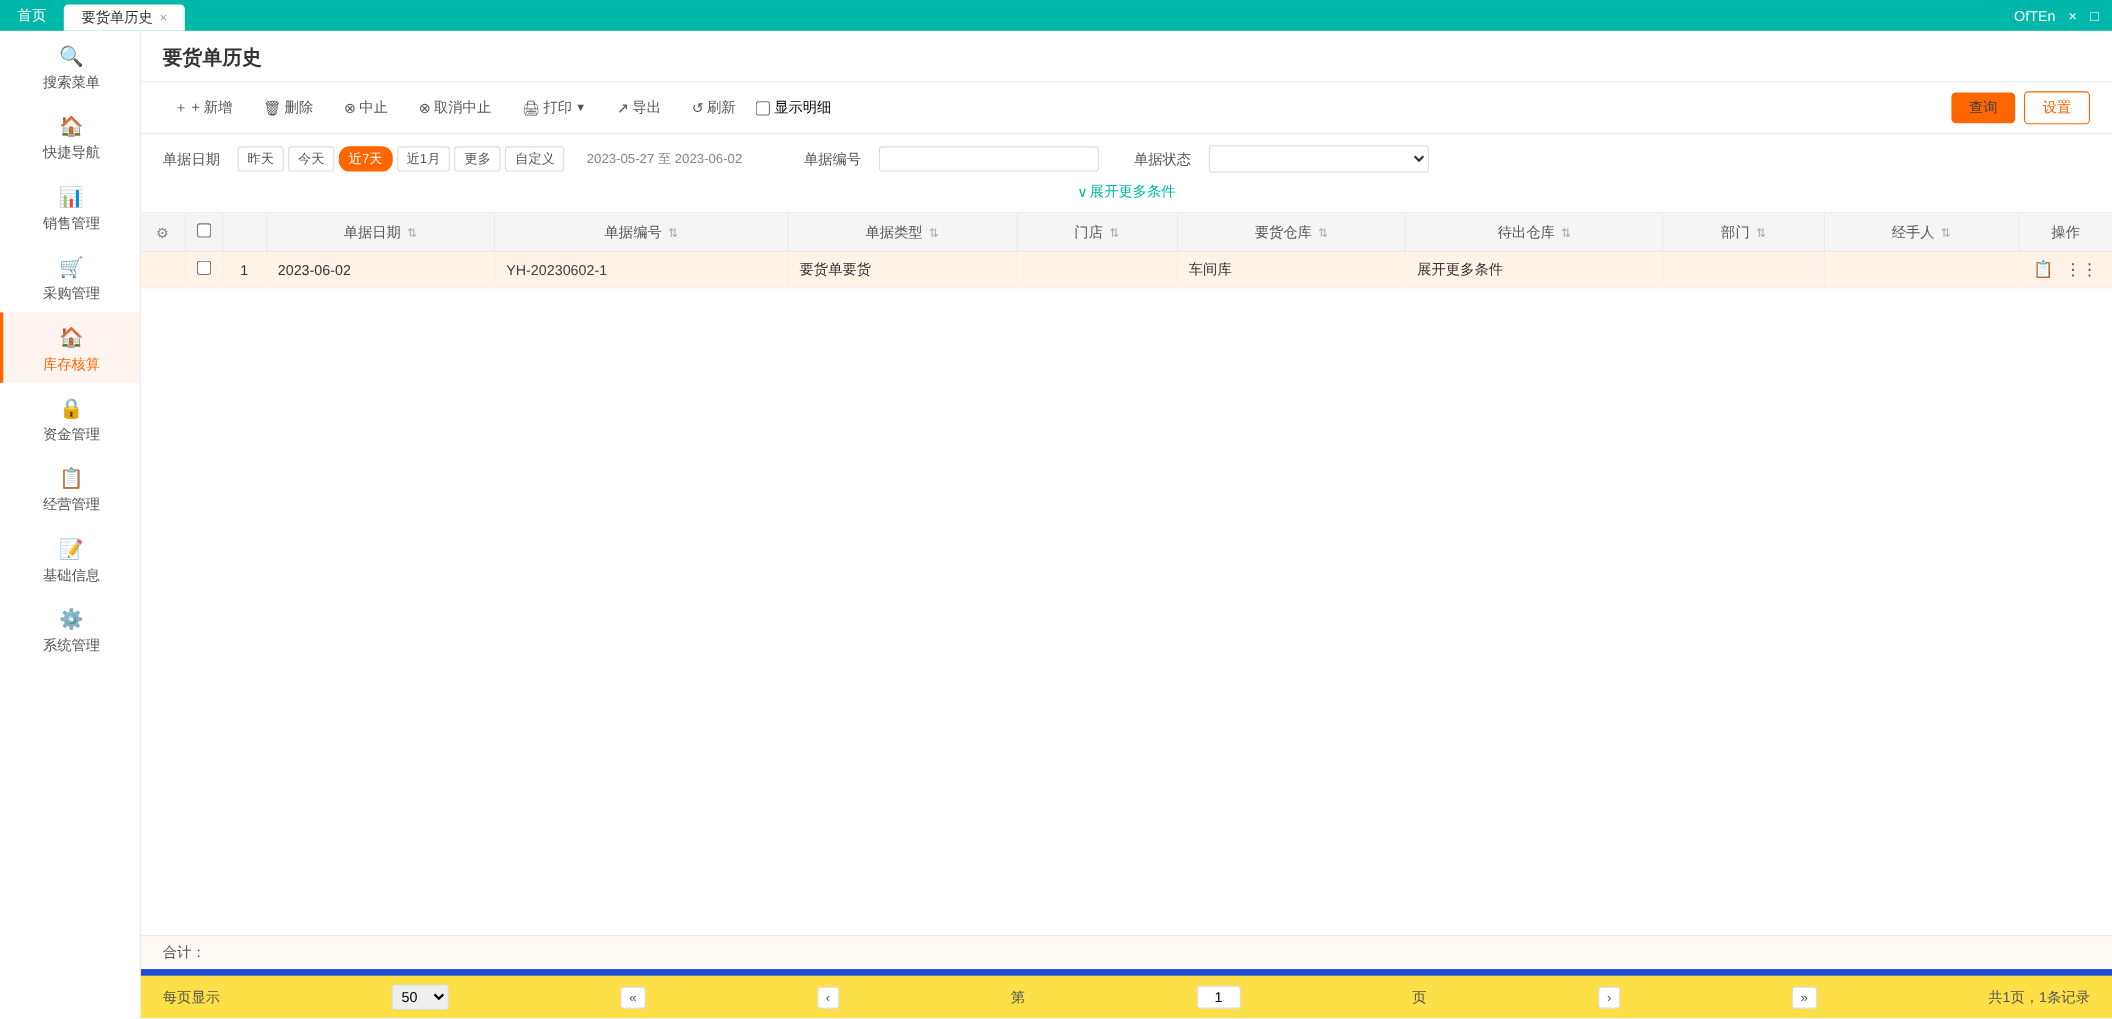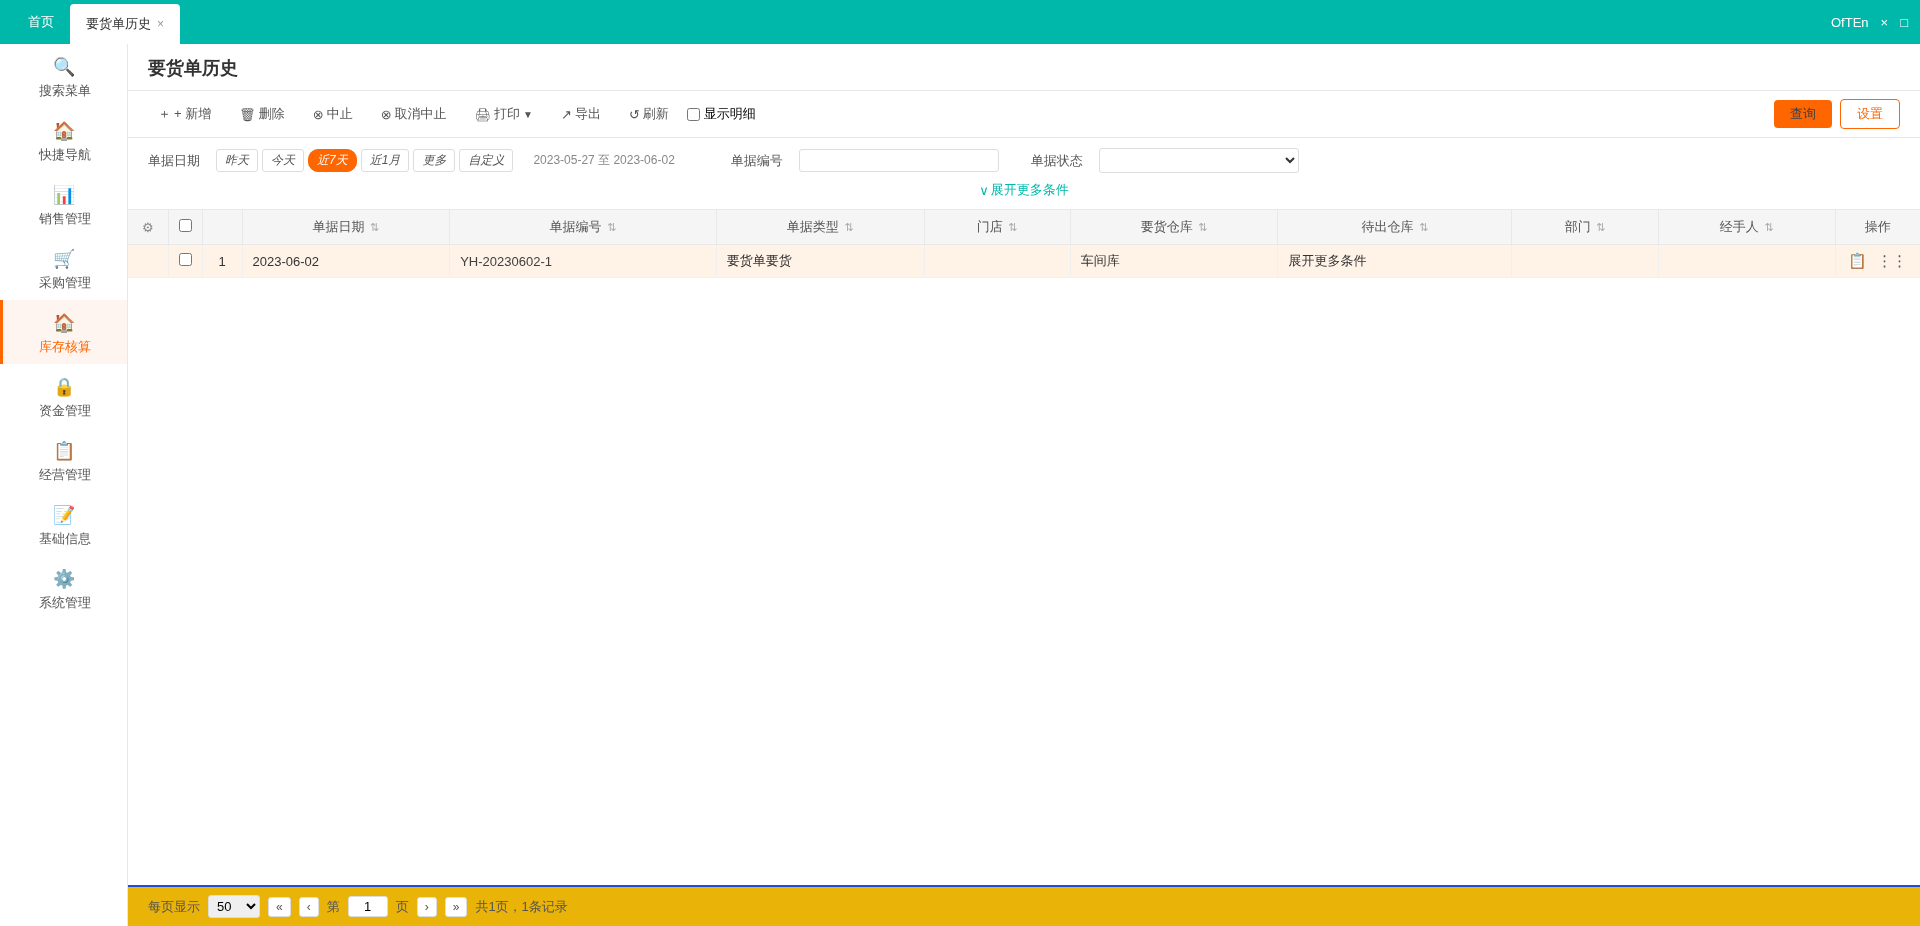--- a/index.html
+++ b/index.html
@@ -1,24 +1,24 @@
 <!DOCTYPE html>
 <html><head>
   <meta charset="utf-8">
   <style>
     * { box-sizing: border-box; margin: 0; padding: 0; font-family: 'Microsoft YaHei', Arial, sans-serif; font-size: 13px; }
     body { display: flex; flex-direction: column; height: 926px; overflow: hidden; background: #f0f2f5; }
 
     
     .top-bar {
-      height: 44px;
+      height: 28px;
       background: #00b8a9;
       display: flex;
       align-items: center;
-      padding: 0 0 0 12px;
+      padding: 0 0 0 0;
       flex-shrink: 0;
       gap: 20px;
     }
     .top-bar-tabs {
       display: flex;
       align-items: stretch;
       height: 100%;
     }
     .top-tab {
       padding: 0 16px;
@@ -174,21 +174,20 @@
       align-items: center;
     }
     .date-btn {
       padding: 2px 8px;
       border: 1px solid #ddd;
       background: #fff;
       border-radius: 3px;
       cursor: pointer;
       font-size: 12px;
       color: #555;
-      font-style: italic;
     }
     .date-btn.active {
       background: #ff6600;
       color: #fff;
       border-color: #ff6600;
       border-radius: 10px;
     }
     .date-range-text {
       font-size: 12px;
       color: #888;
@@ -275,26 +274,26 @@
       border-top: 1px solid #e8e8e8;
       padding: 6px 20px;
       font-size: 13px;
       color: #555;
       display: flex;
       align-items: center;
     }
 
     
     .pagination-bar {
-      background: #eab308;
-      border-top: 2px solid #1d4ed8;
+      background: #fde047;
+      border-top: 6px solid #1d4ed8;
       padding: 8px 20px;
       display: flex;
       align-items: center;
-      justify-content: flex-start;
+      justify-content: space-between;
       gap: 8px;
       font-size: 13px;
       color: #555;
     }
     .page-size-select {
       border: 1px solid #ddd;
       border-radius: 3px;
       padding: 2px 4px;
       font-size: 13px;
     }
@@ -536,20 +535,23 @@
             <td></td>
             <td class="col-ops">
               <span class="ops-icon" title="查看">📋</span>
               <span class="ops-icon" title="编辑" style="color:#555">⋮⋮</span>
             </td>
           </tr>
         </tbody>
       </table>
     </div>
 
+    <div class="table-footer">
+      <span>合计：</span>
+    </div>
 
     <div class="pagination-bar">
       <span>每页显示</span>
       <select class="page-size-select">
         <option value="50" selected="">50</option>
         <option value="10">10</option>
         <option value="20">20</option>
         <option value="100">100</option>
       </select>
       <button class="page-nav-btn">«</button>

